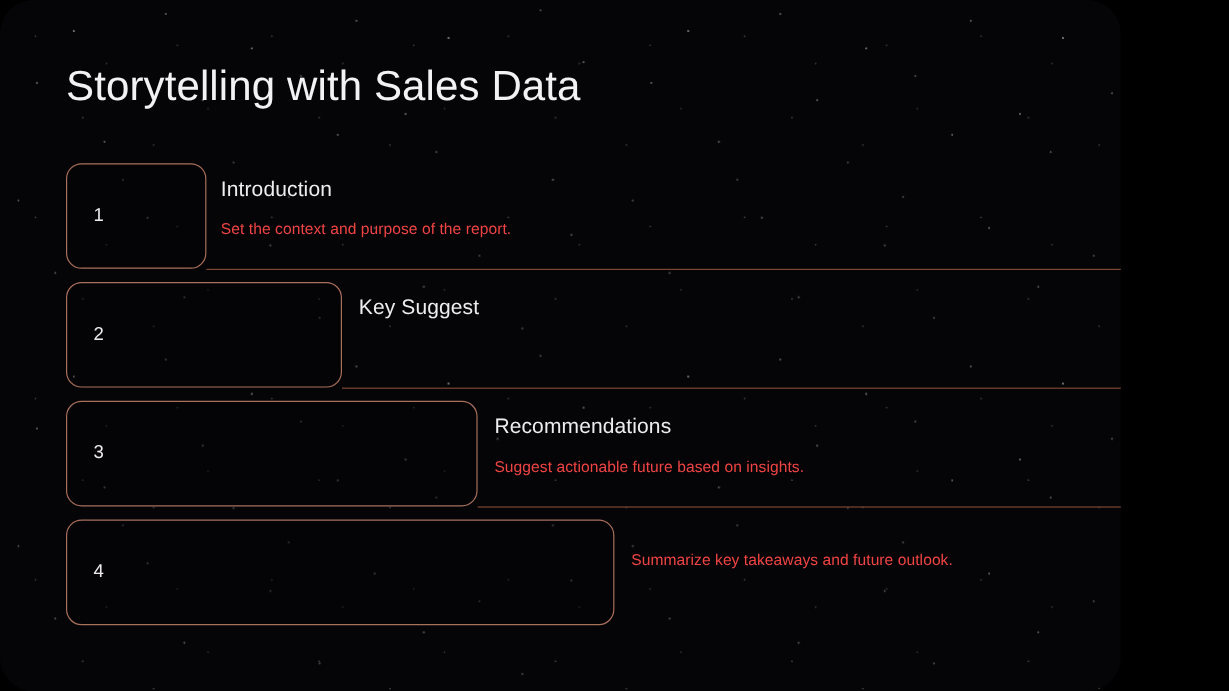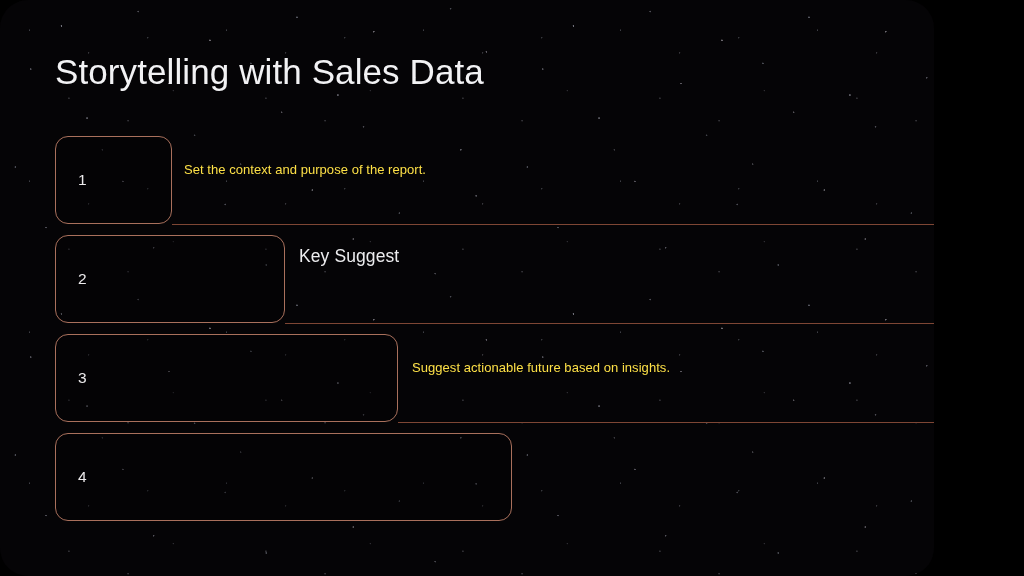--- a/index.html
+++ b/index.html
@@ -119,21 +119,21 @@
     font-weight: 400;
     color: #ededef;
     line-height: 1.2;
     letter-spacing: 0.1px;
   }
   .row-desc {
     margin: 0;
     margin-top: 15px;
     font-size: 13px;
     font-weight: 400;
-    color: #fde047;
+    color: #ef4444;
     line-height: 1.2;
     letter-spacing: 0.05px;
   }
 
   .divider {
     position: absolute;
     height: 1.3px;
     background: #7e4634;
     top: 88px;
   }
@@ -145,46 +145,49 @@
 
   <div id="starfield"></div>
 
   <h1 id="slide-title">Storytelling with Sales Data</h1>
 
   <div class="agenda-row" style="top:136px;">
     <div class="num-box" style="width:117px;">
       <span class="num">1</span>
     </div>
     <div class="row-text" style="left:184px;">
+      <p class="row-heading">Introduction</p>
       <p class="row-desc">Set the context and purpose of the report.</p>
     </div>
     <div class="divider" style="left:172px; width:790px;"></div>
   </div>
 
   <div class="agenda-row" style="top:235px;">
     <div class="num-box" style="width:230px;">
       <span class="num">2</span>
     </div>
     <div class="row-text" style="left:299px;">
       <p class="row-heading">Key Suggest</p>
     </div>
     <div class="divider" style="left:285px; width:677px;"></div>
   </div>
 
   <div class="agenda-row" style="top:334px;">
     <div class="num-box" style="width:343px;">
       <span class="num">3</span>
     </div>
     <div class="row-text" style="left:412px;">
+      <p class="row-heading">Recommendations</p>
       <p class="row-desc">Suggest actionable future based on insights.</p>
     </div>
     <div class="divider" style="left:398px; width:564px;"></div>
   </div>
 
   <div class="agenda-row" style="top:433px;">
     <div class="num-box" style="width:457px;">
       <span class="num">4</span>
     </div>
     <div class="row-text" style="left:526px;">
+      <p class="row-desc">Summarize key takeaways and future outlook.</p>
     </div>
   </div>
 
 </div>
 
 </body></html>

